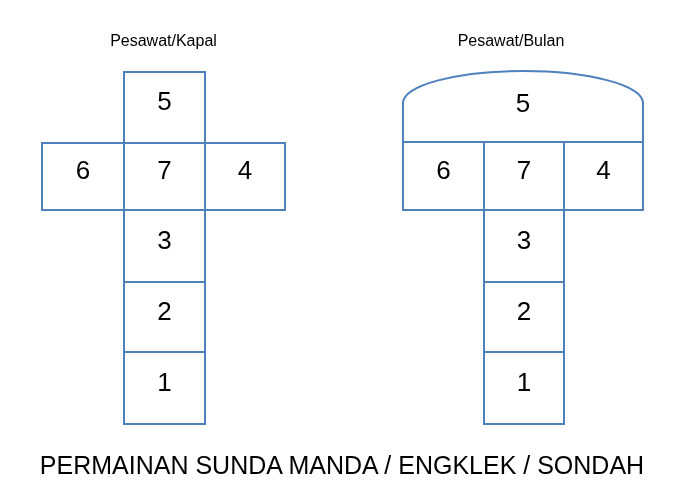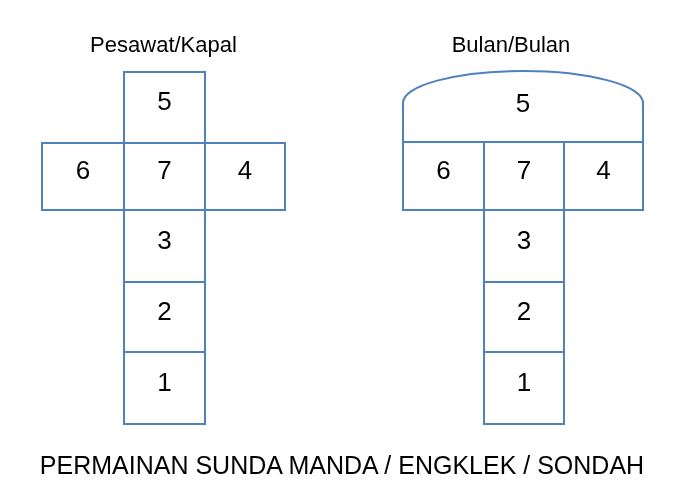--- a/index.html
+++ b/index.html
@@ -17,21 +17,21 @@
   #outlines {
     position: absolute;
     left: 0; top: 0;
     width: 684px; height: 490px;
   }
   .fig-title {
     position: absolute;
     top: 32px;
     height: 30px;
     text-align: center;
-    font-size: 22px;
+    font-size: 16px;
     color: #000000;
     white-space: nowrap;
   }
   #pesawat-title { left: 42px;  width: 243px; }
   #gunung-title  { left: 391px; width: 240px; }
   .num {
     position: absolute;
     display: flex;
     align-items: center;
     justify-content: center;
@@ -84,21 +84,21 @@
       <rect x="403" y="142" width="240" height="68"></rect>
       <line x1="484" y1="142" x2="484" y2="210"></line>
       <line x1="564" y1="142" x2="564" y2="210"></line>
       <rect x="484" y="210" width="80" height="214"></rect>
       <line x1="484" y1="282" x2="564" y2="282"></line>
       <line x1="484" y1="352" x2="564" y2="352"></line>
     </g>
   </svg>
 
   <div id="pesawat-title" class="fig-title">Pesawat/Kapal</div>
-  <div id="gunung-title" class="fig-title">Bulan/Bulan</div>
+  <div id="gunung-title" class="fig-title">Pesawat/Bulan</div>
 
   <div class="num p5">5</div>
   <div class="num p6">6</div>
   <div class="num p7">7</div>
   <div class="num p4">4</div>
   <div class="num p3">3</div>
   <div class="num p2">2</div>
   <div class="num p1">1</div>
 
   <div class="num g5">5</div>

